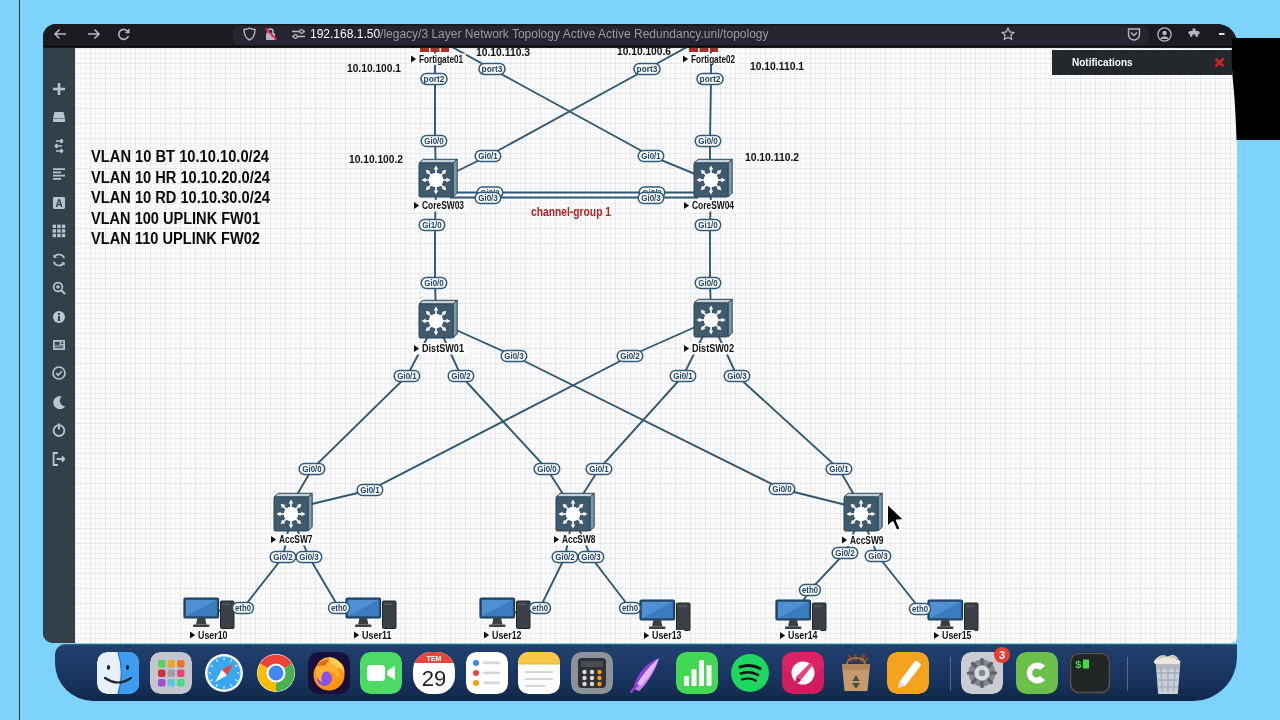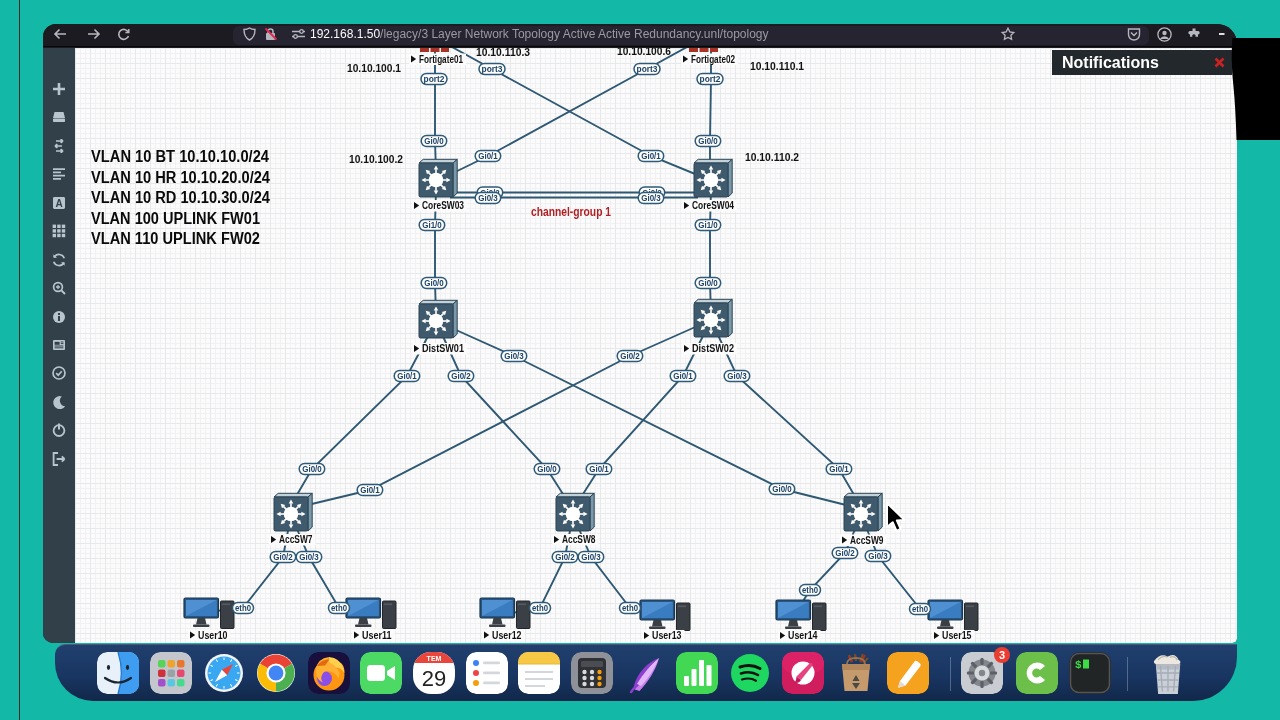--- a/index.html
+++ b/index.html
@@ -1,35 +1,35 @@
 <!DOCTYPE html>
 <html><head><meta charset="utf-8"><title>t</title><style>
 *{margin:0;padding:0;box-sizing:border-box}
 html,body{width:1280px;height:720px;background:#000;overflow:hidden;
  font-family:"Liberation Sans",sans-serif}
-#frame{position:absolute;left:0;top:0;width:1280px;height:720px;background:#14b8a6}
+#frame{position:absolute;left:0;top:0;width:1280px;height:720px;background:#7dd3fc}
 #vline{position:absolute;left:19px;top:0;width:1px;height:720px;background:#2d2d2d}
 #win{position:absolute;left:43px;top:24px;width:1194px;height:619px;
  border-radius:13px 20px 5px 10px;background:#1c1b22;overflow:hidden}
 #toolbar{position:absolute;left:0;top:0;width:100%;height:23px;background:#1c1b22;
  border-bottom:1px solid #070708}
 #urlpill{position:absolute;left:190px;top:1.5px;width:916px;height:19px;border-radius:6px;background:#252430}
 .tbi{position:absolute;top:0;height:20px;display:flex;align-items:center;justify-content:center}
 #urltext{position:absolute;left:267px;top:0;height:23px;line-height:21px;font-size:12px;color:#fbfbfe;white-space:nowrap}
 #urltext span{color:#9b9aa2}
 #sidebar{position:absolute;left:0;top:24px;width:32px;height:595px;background:#32404a}
 .sbi{position:absolute;left:0;width:32px;text-align:center;color:#b9c5ce}
 #canvas{position:absolute;left:32px;top:24px;width:1162px;height:595px;background:#fbfbfb;
  background-image:
   linear-gradient(#e7e8ea 1px,transparent 1px),linear-gradient(90deg,#e7e8ea 1px,transparent 1px),
   linear-gradient(#f1f1f3 1px,transparent 1px),linear-gradient(90deg,#f1f1f3 1px,transparent 1px);
  background-size:15px 15px,15px 15px,5px 5px,5px 5px;overflow:hidden}
 #topo{position:absolute;left:0;top:0}
 #notif{position:absolute;right:5px;top:2px;width:180px;height:25px;background:#23282c;color:#fff;
- font-weight:bold;font-size:16px;line-height:25px;padding-left:10px}
+ font-weight:bold;font-size:10px;line-height:25px;padding-left:20px}
 #dock{position:absolute;left:55px;top:644px;width:1182px;height:57px;border-radius:10px 0px 44px 38px;
  border-top:1px solid rgba(160,185,220,.35);background:linear-gradient(180deg,#21406e 0%,#193562 55%,#112849 100%)}
 .di{position:absolute;top:7px;width:42px;height:42px;border-radius:10px;overflow:hidden}
 .dsep{position:absolute;top:12px;width:1px;height:34px;background:rgba(190,205,230,.35)}
 </style></head><body>
 <div id="frame">
 <div id="vline"></div>
 <div id="win">
 <div id="toolbar">
 <div id="urlpill"></div>

